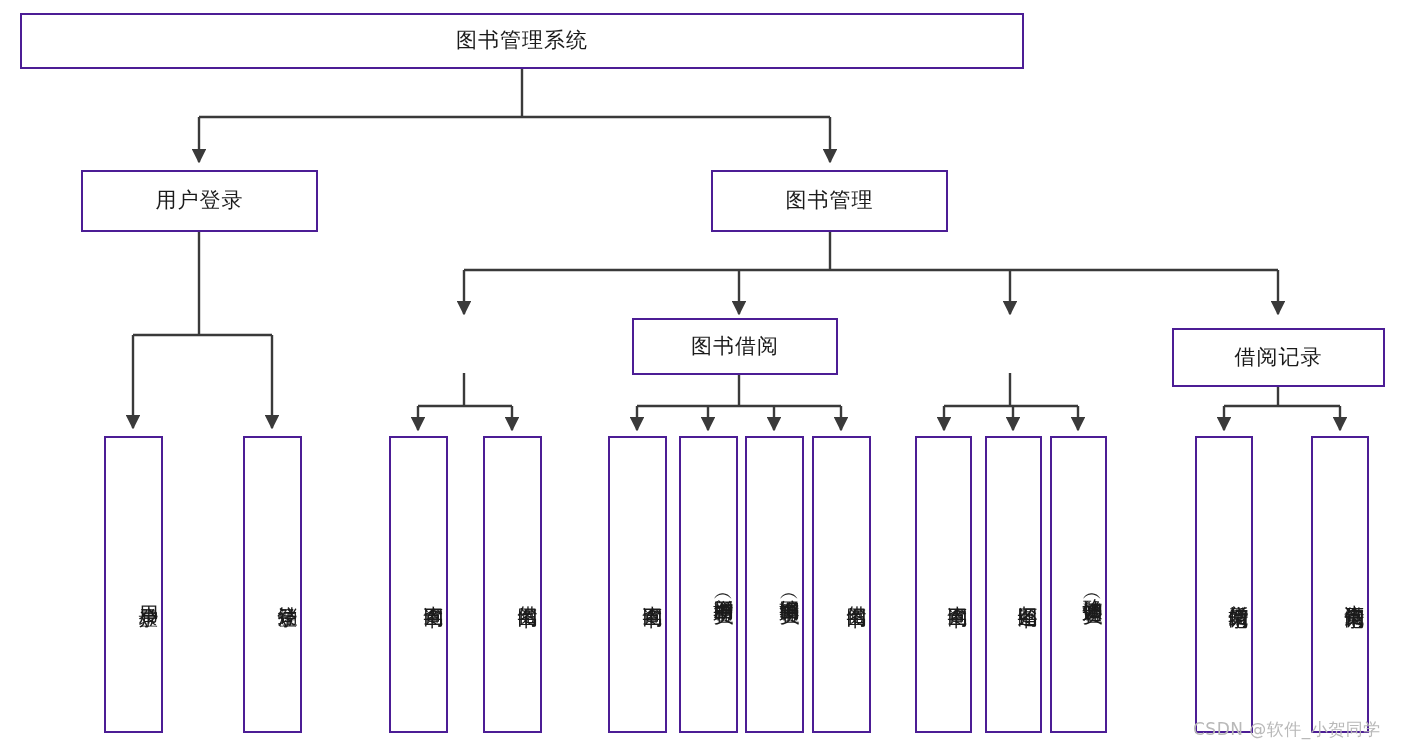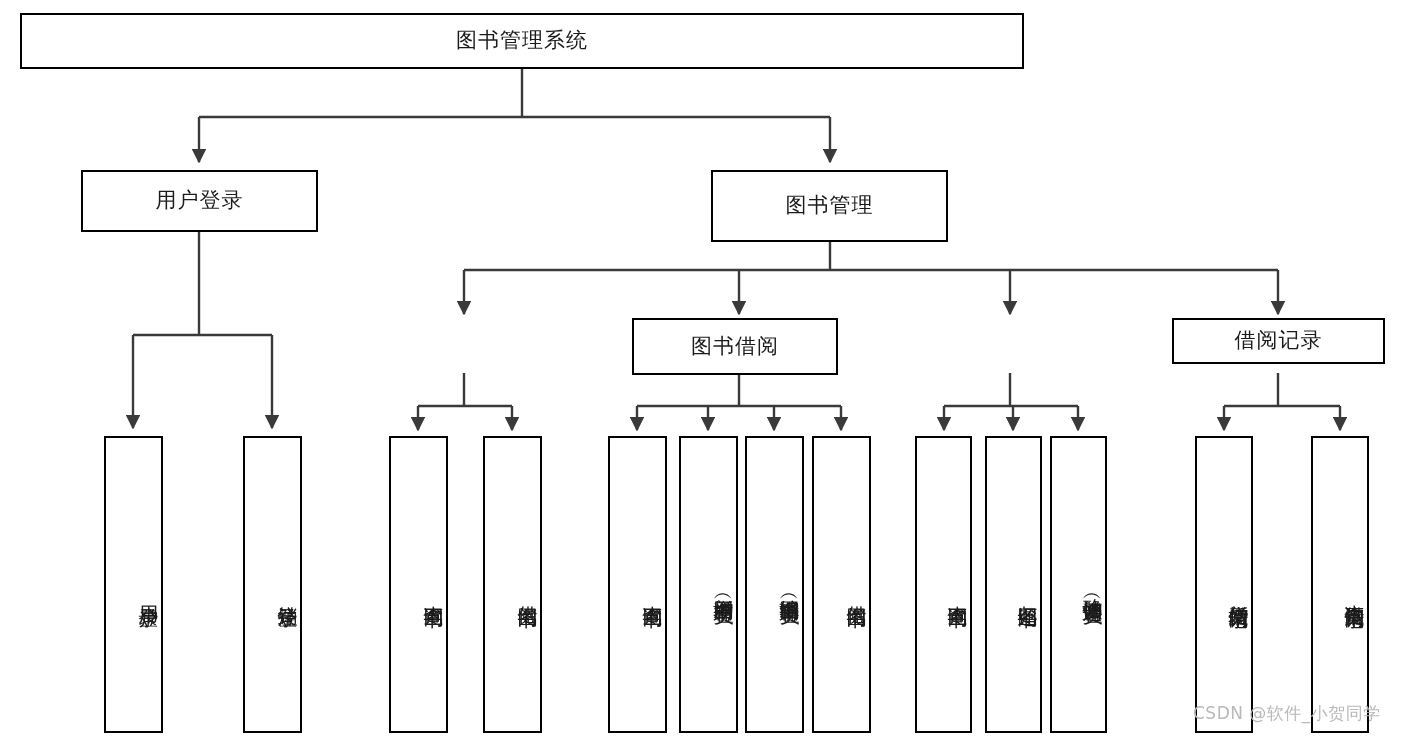--- a/index.html
+++ b/index.html
@@ -19,21 +19,21 @@
     position:absolute;
     left:0;top:0;
     width:1405px;
     height:747px;
     pointer-events:none;
   }
   .node{
     position:absolute;
     box-sizing:border-box;
     background:#ffffff;
-    border:2px solid #000000;
+    border:2px solid #4c1d95;
     display:flex;
     align-items:center;
     justify-content:center;
     color:#1b1b1b;
   }
   .node.h{
     font-size:21px;
     letter-spacing:1px;
     line-height:1.2;
   }
@@ -116,28 +116,28 @@
     </g>
   </svg>
 
   <div class="node h" style="left:20px;top:13px;width:1004px;height:56px;">
     <span>图书管理系统</span>
   </div>
 
   <div class="node h" style="left:81px;top:170px;width:237px;height:62px;">
     <span>用户登录</span>
   </div>
-  <div class="node h" style="left:711px;top:170px;width:237px;height:72px;">
+  <div class="node h" style="left:711px;top:170px;width:237px;height:62px;">
     <span>图书管理</span>
   </div>
 
   <div class="node h" style="left:632px;top:318px;width:206px;height:57px;">
     <span>图书借阅</span>
   </div>
-  <div class="node h" style="left:1172px;top:318px;width:213px;height:46px;">
+  <div class="node h" style="left:1172px;top:328px;width:213px;height:59px;">
     <span>借阅记录</span>
   </div>
 
   <div class="node v" style="left:104px;top:436px;width:59px;height:297px;">
     <span>用户登录</span>
   </div>
   <div class="node v" style="left:243px;top:436px;width:59px;height:297px;">
     <span>注销登录</span>
   </div>
 
@@ -171,15 +171,15 @@
     <span>确认归还（管理员）</span>
   </div>
 
   <div class="node v" style="left:1195px;top:436px;width:58px;height:297px;">
     <span>新增借阅记录</span>
   </div>
   <div class="node v" style="left:1311px;top:436px;width:58px;height:297px;">
     <span>查询借阅记录</span>
   </div>
 
-  <div class="watermark" style="left:1193px;top:702px;">CSDN @软件_小贺同学</div>
+  <div class="watermark" style="left:1193px;top:718px;">CSDN @软件_小贺同学</div>
 
 </div>
 
 </body></html>

